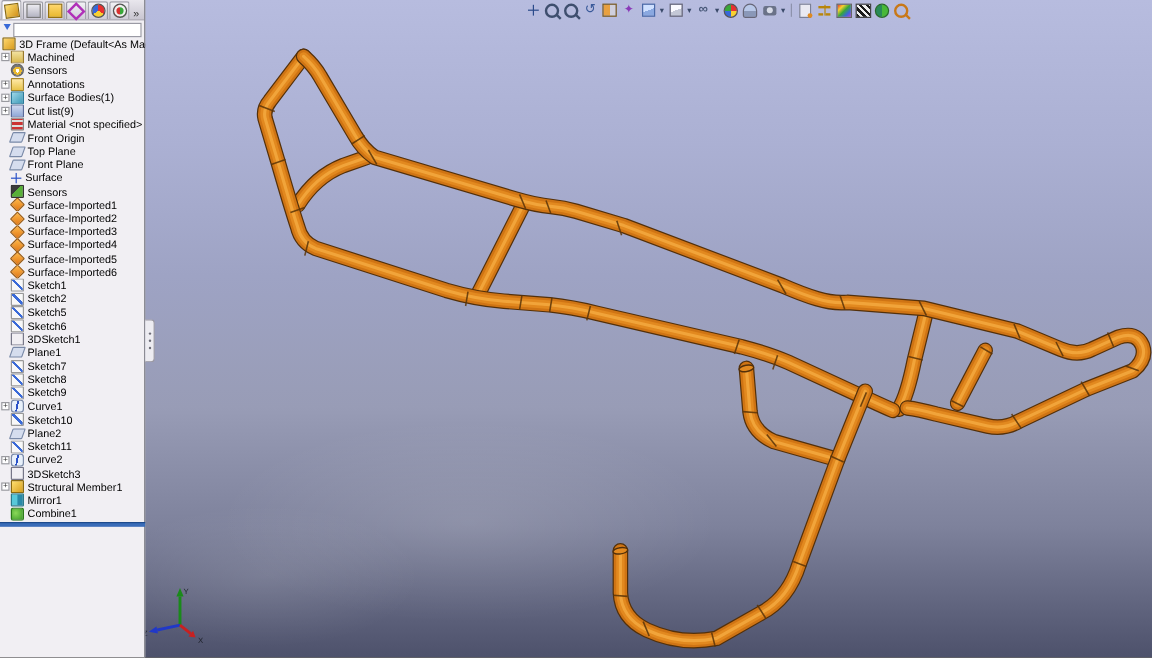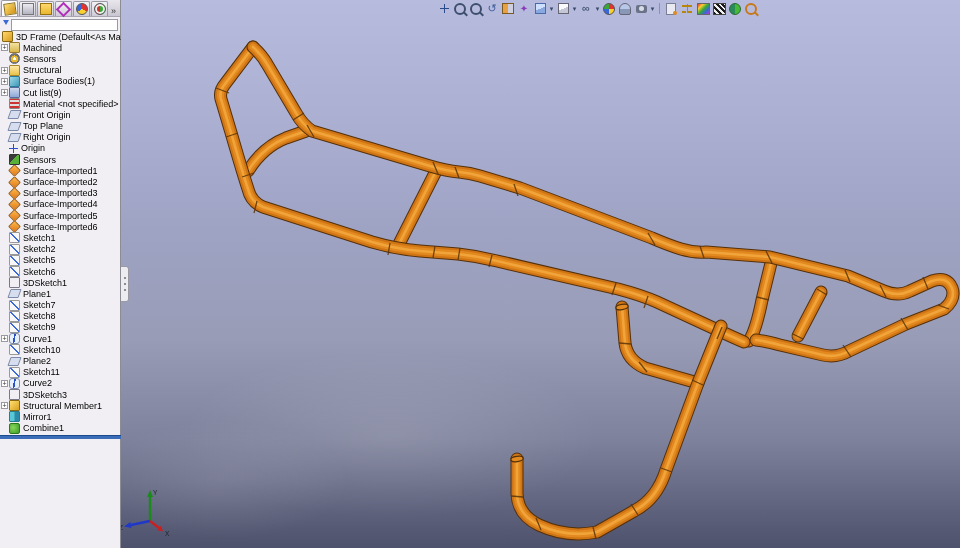--- a/index.html
+++ b/index.html
@@ -329,21 +329,21 @@
         <div class="trow">
           <span class="texp"></span>
           <span class="ic ic-sens"></span>
           <span class="tlabel">Sensors</span>
         </div>
         <div class="trow">
           <span class="texp">
             <span class="pbox">+</span>
           </span>
           <span class="ic ic-ann"></span>
-          <span class="tlabel">Structural</span>
+          <span class="tlabel">Annotations</span>
         </div>
         <div class="trow">
           <span class="texp">
             <span class="pbox">+</span>
           </span>
           <span class="ic ic-surf"></span>
           <span class="tlabel">Surface Bodies(1)</span>
         </div>
         <div class="trow">
           <span class="texp">
@@ -363,26 +363,26 @@
           <span class="tlabel">Front Origin</span>
         </div>
         <div class="trow">
           <span class="texp"></span>
           <span class="ic ic-plane"></span>
           <span class="tlabel">Top Plane</span>
         </div>
         <div class="trow">
           <span class="texp"></span>
           <span class="ic ic-plane"></span>
-          <span class="tlabel">Right Origin</span>
+          <span class="tlabel">Front Plane</span>
         </div>
         <div class="trow">
           <span class="texp"></span>
           <span class="ic ic-origin"></span>
-          <span class="tlabel">Origin</span>
+          <span class="tlabel">Surface</span>
         </div>
         <div class="trow">
           <span class="texp"></span>
           <span class="ic ic-weld"></span>
           <span class="tlabel">Sensors</span>
         </div>
         <div class="trow">
           <span class="texp"></span>
           <span class="ic ic-imp"></span>
           <span class="tlabel">Surface-Imported1</span>

